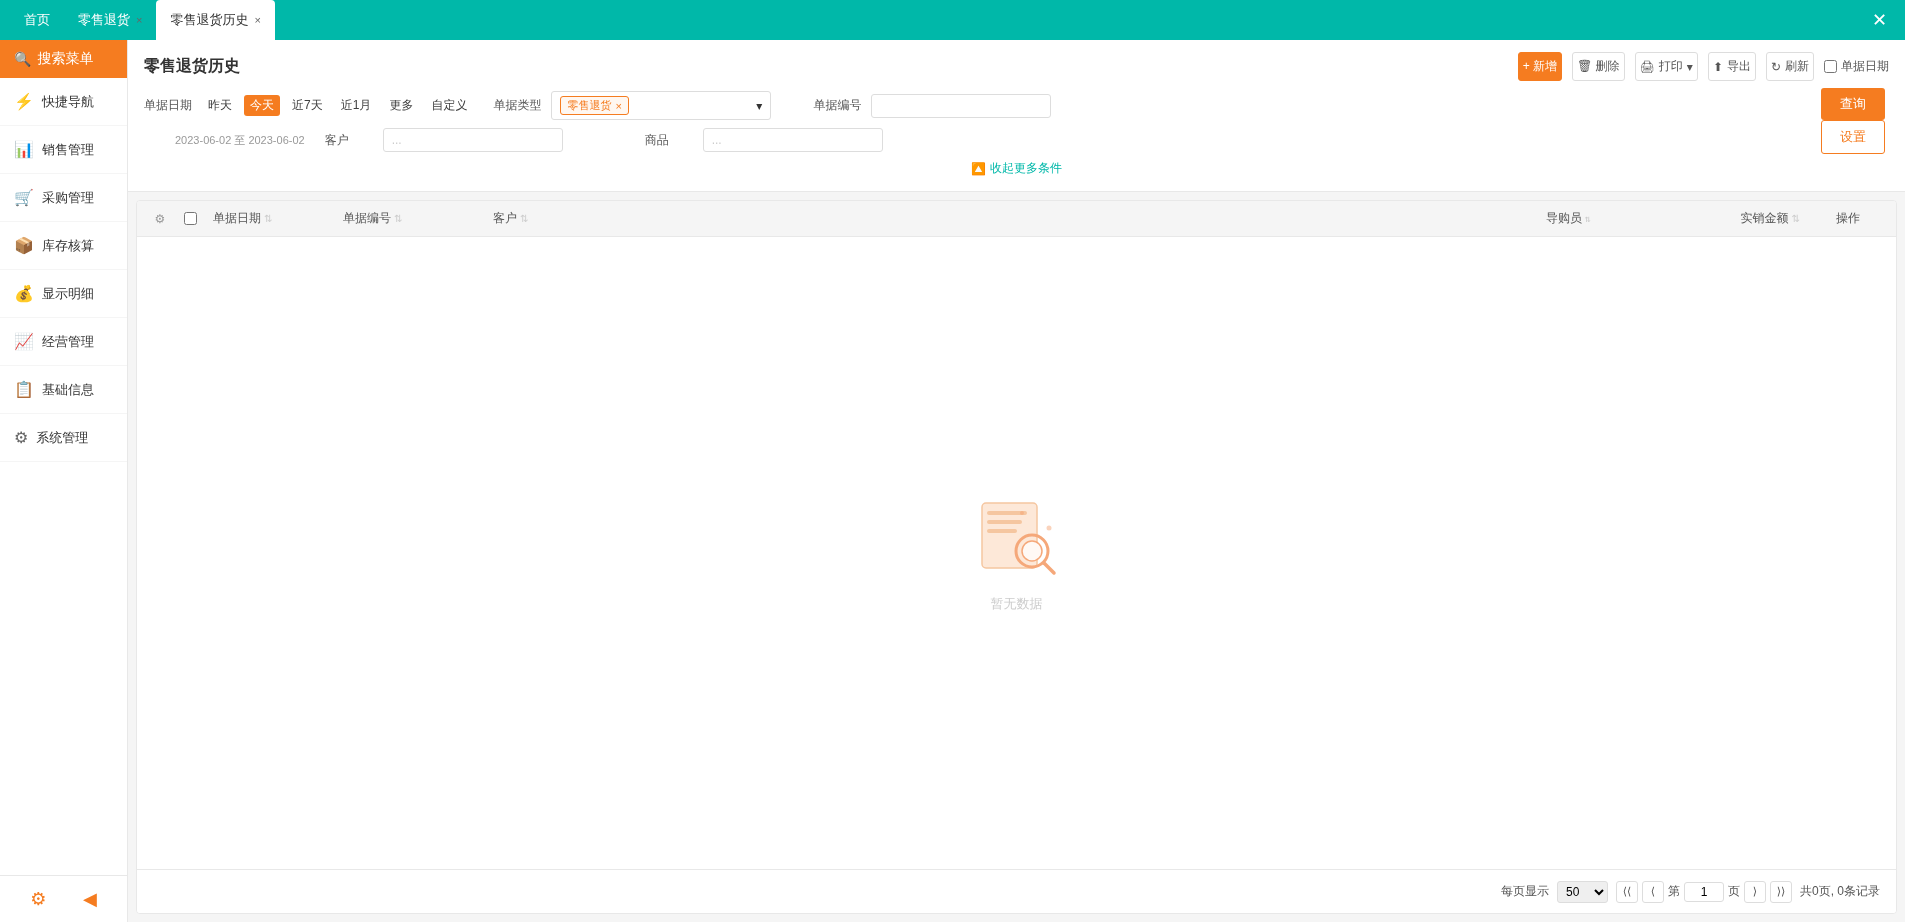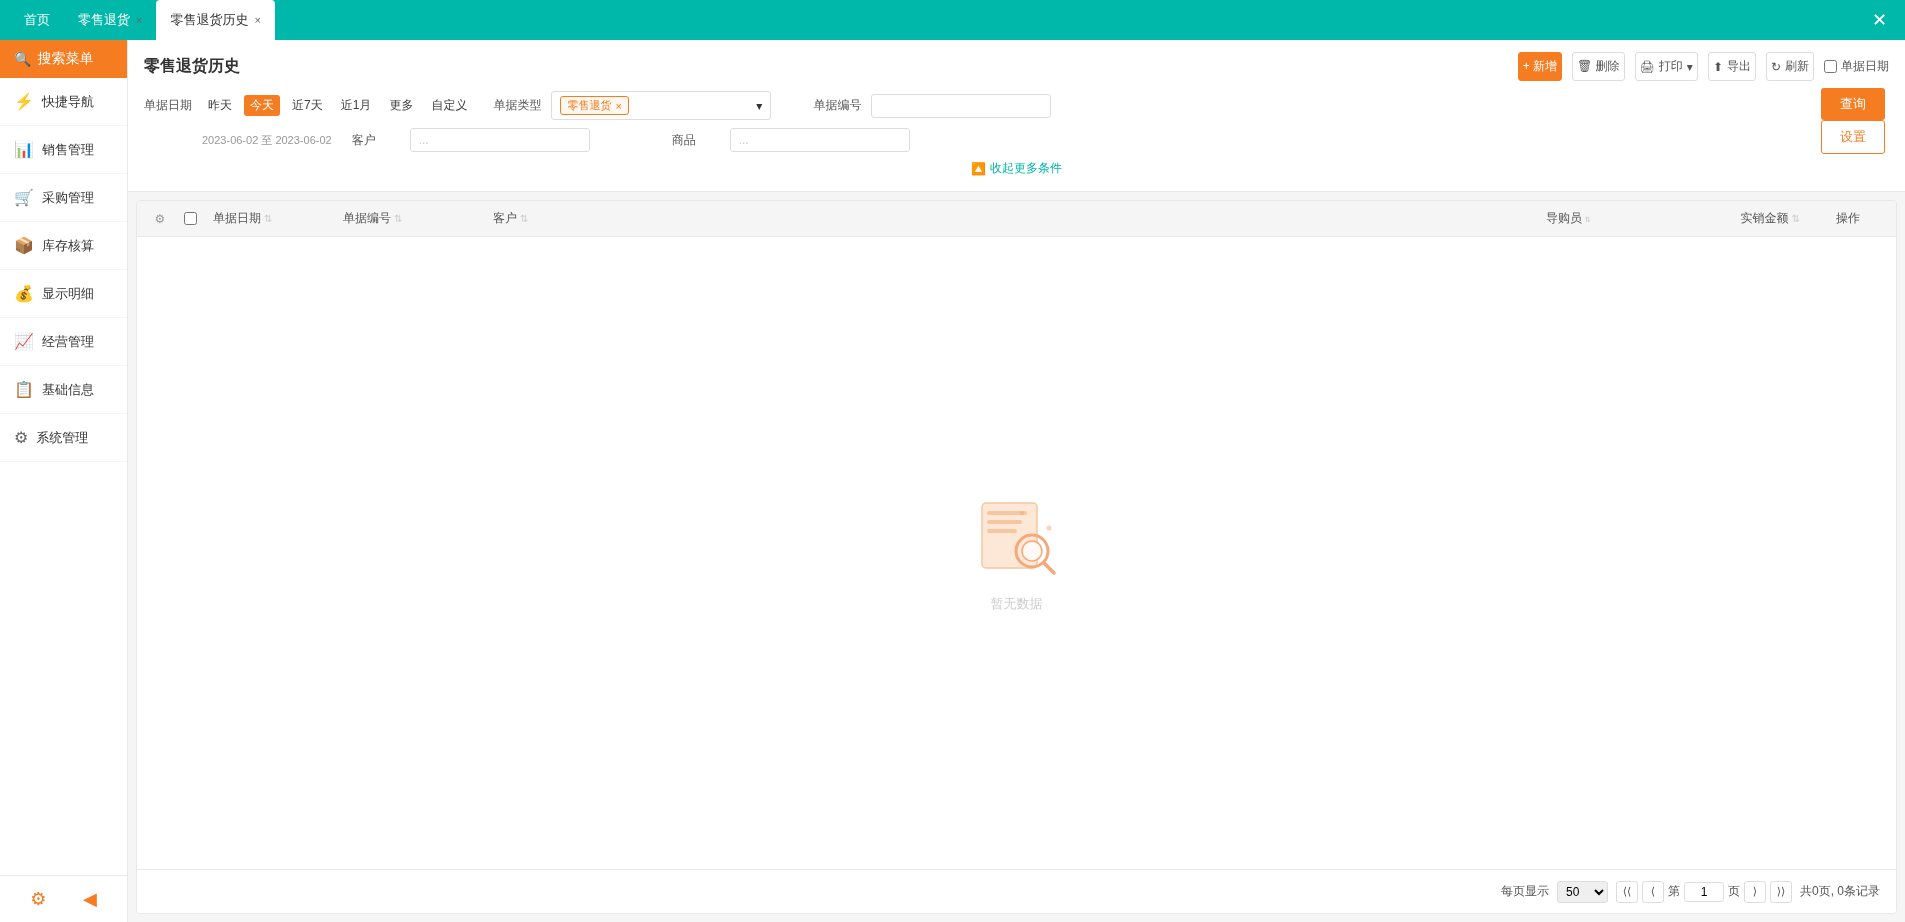--- a/index.html
+++ b/index.html
@@ -466,21 +466,21 @@
             </div>
           </div>
 
           <div class="filter-item">
             <span class="filter-label">单据编号</span>
             <input class="filter-input" type="text" style="">
           </div>
         </div>
         <div class="filter-row">
 
-          <div style="display:flex;align-items:center;gap:6px;margin-left:58px;">
+          <div style="display:flex;align-items:center;gap:6px;margin-left:31px;">
             <span class="date-range">2023-06-02 至 2023-06-02</span>
           </div>
 
           <div class="filter-item">
             <span class="filter-label">客户</span>
             <div class="filter-input">
               <span style="color:#ccc;">...</span>
             </div>
           </div>
 

